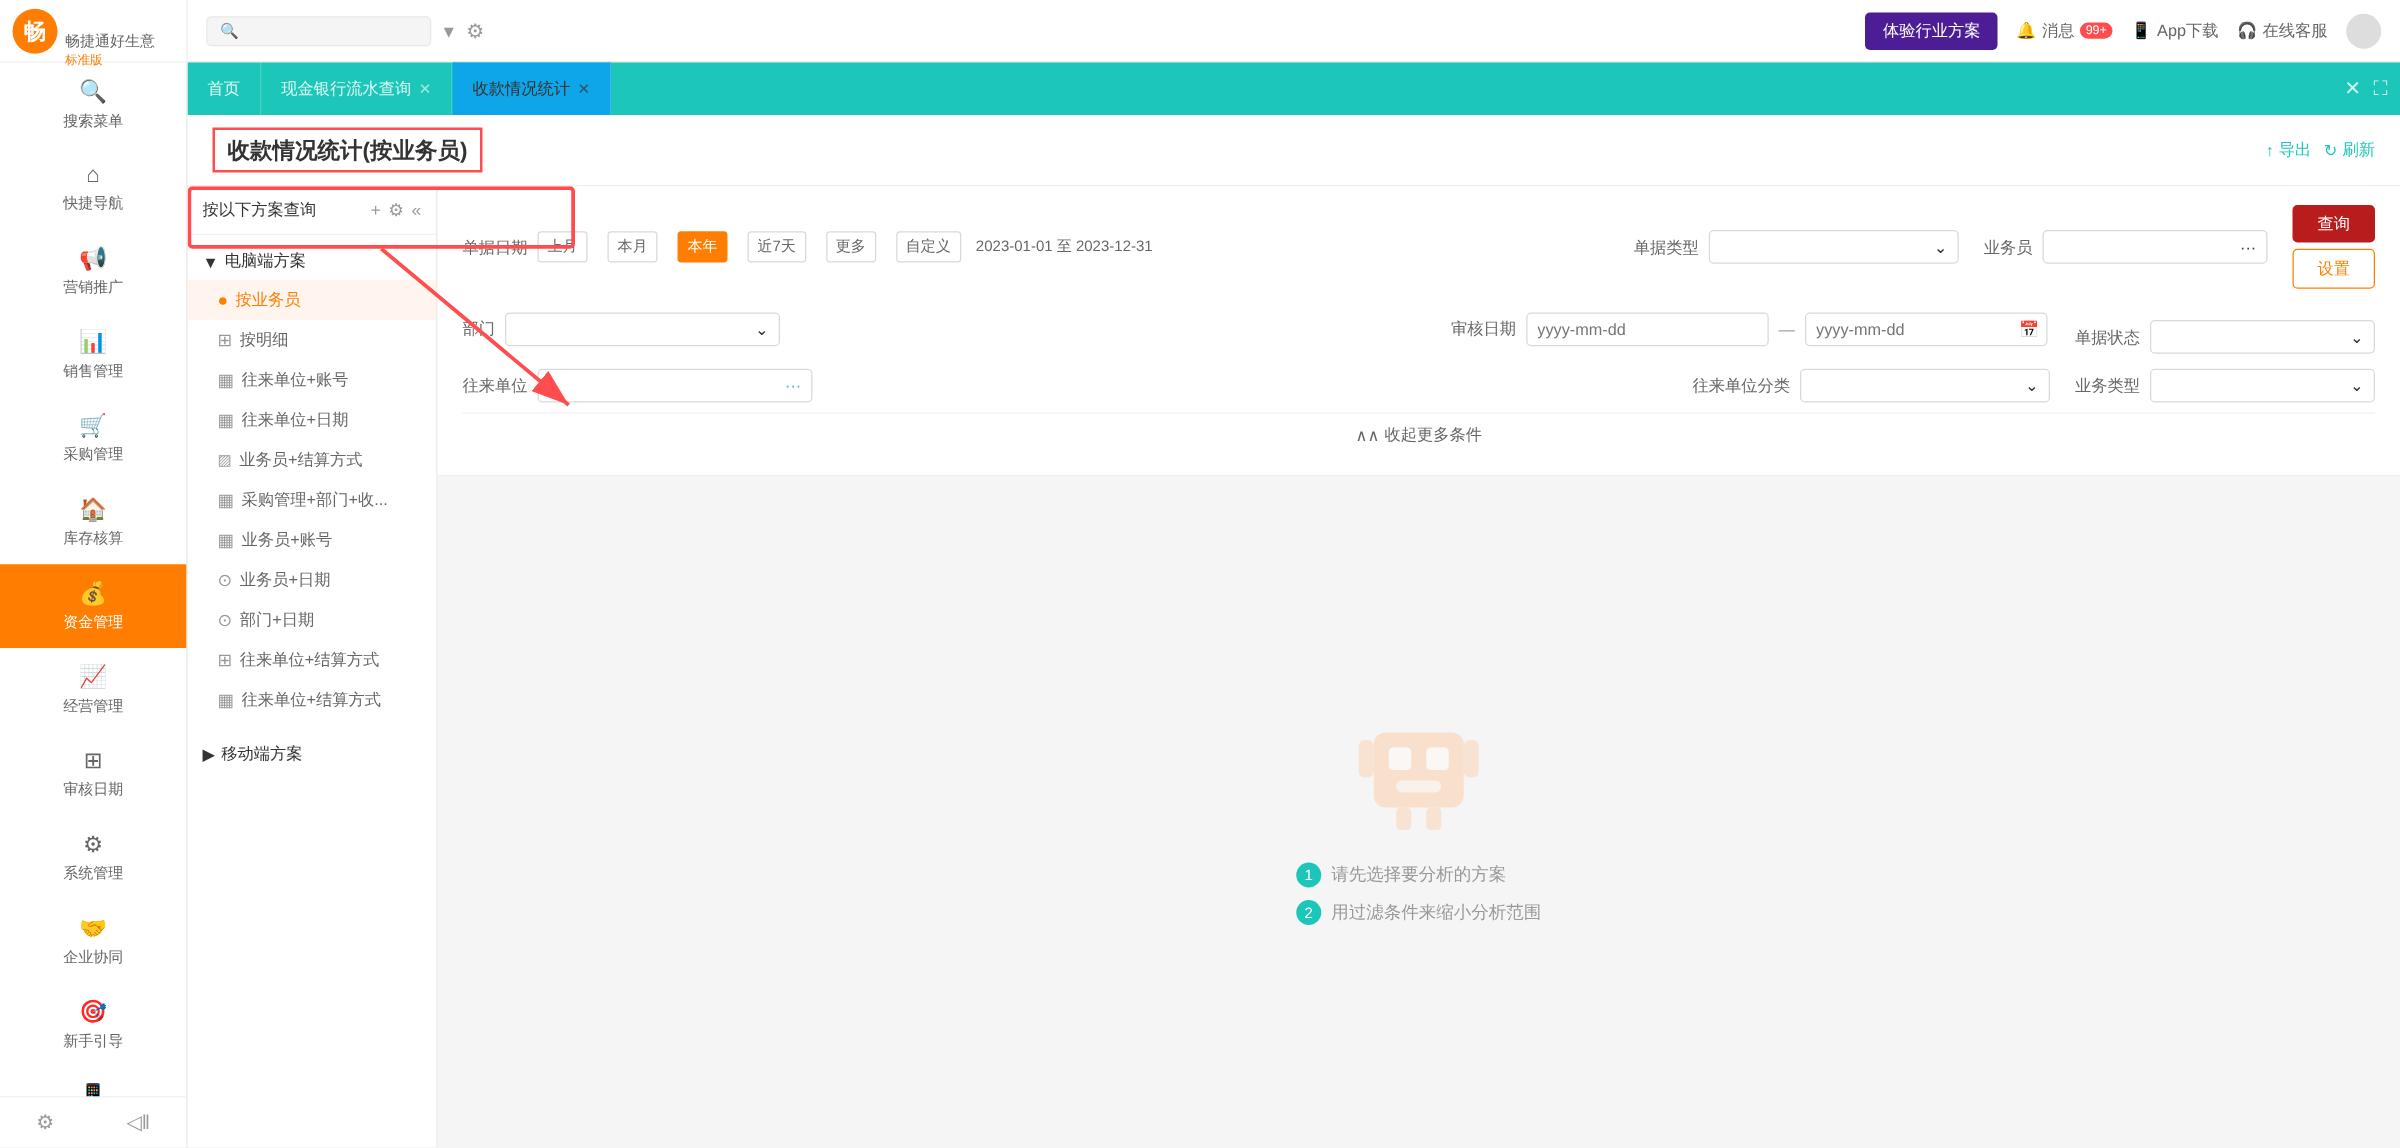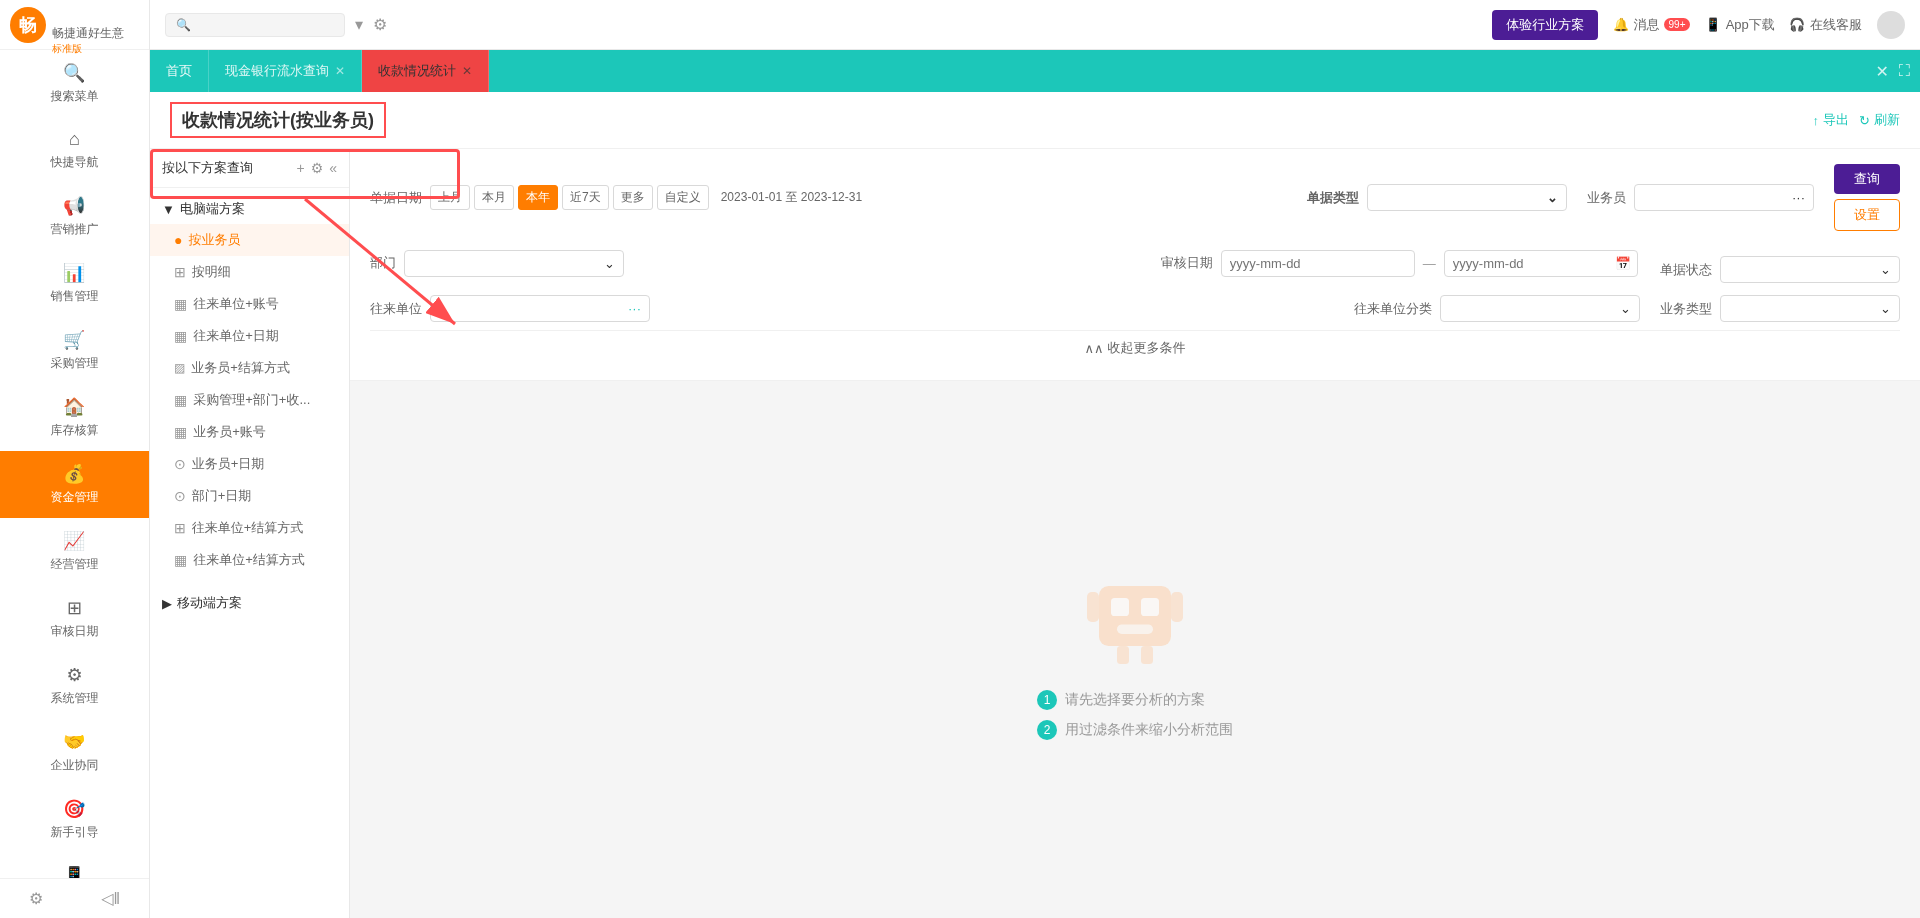--- a/index.html
+++ b/index.html
@@ -31,34 +31,34 @@
     .top-bar-search { background: #f5f5f5; border: 1px solid #e8e8e8; border-radius: 4px; padding: 4px 10px; width: 180px; font-size: 12px; color: #999; display: flex; align-items: center; gap: 5px; }
     .top-bar-right { display: flex; align-items: center; gap: 15px; }
     .trial-btn { background: #4c1d95; color: white; border: none; border-radius: 4px; padding: 6px 14px; cursor: pointer; font-size: 13px; }
     .top-action { display: flex; align-items: center; gap: 4px; color: #666; cursor: pointer; font-size: 13px; }
     .badge-red { background: #ff4d4f; color: white; border-radius: 10px; padding: 1px 5px; font-size: 10px; }
     .user-avatar { width: 28px; height: 28px; background: #ddd; border-radius: 50%; }
 
     
     .tab-bar { height: 42px; background: #1cc7b9; display: flex; align-items: center; padding: 0 0 0 0; flex-shrink: 0; }
     .tab-item { display: flex; align-items: center; height: 42px; padding: 0 16px; cursor: pointer; color: rgba(255,255,255,0.85); font-size: 13px; position: relative; border-right: 1px solid rgba(255,255,255,0.2); }
-    .tab-item.active { background: #ef4444; color: #333; }
+    .tab-item.active { background: #0ea5e9; color: #333; }
     .tab-item .tab-close { margin-left: 6px; opacity: 0.7; font-size: 12px; }
     .tab-home { padding: 0 16px; color: rgba(255,255,255,0.9); text-align: center; }
     .tab-bar-right { margin-left: auto; display: flex; align-items: center; gap: 10px; padding-right: 10px; }
     .tab-bar-icon { color: rgba(255,255,255,0.8); cursor: pointer; font-size: 16px; }
 
     
     .page-header { background: #fff; padding: 10px 20px; display: flex; align-items: center; justify-content: space-between; border-bottom: 1px solid #f0f0f0; flex-shrink: 0; }
     .page-title { font-size: 18px; font-weight: bold; color: #333; border: 2px solid #ff4d4f; padding: 4px 10px; display: inline-block; }
     .page-actions { display: flex; gap: 10px; }
     .action-btn { display: flex; align-items: center; gap: 4px; color: #1cc7b9; cursor: pointer; font-size: 13px; background: none; border: none; }
 
     
-    .query-btn { background: #4c1d95; color: white; border: none; border-radius: 4px; padding: 6px 20px; cursor: pointer; font-size: 13px; }
+    .query-btn { background: #b91c1c; color: white; border: none; border-radius: 4px; padding: 6px 20px; cursor: pointer; font-size: 13px; }
     .set-btn { background: #fff; color: #ff7d00; border: 1px solid #ff7d00; border-radius: 4px; padding: 6px 16px; cursor: pointer; font-size: 13px; }
     .btn-group { display: flex; flex-direction: column; gap: 5px; }
 
     
     .content-area { display: flex; flex: 1; overflow: hidden; }
     .left-panel { width: 200px; background: #fff; border-right: 1px solid #e8e8e8; flex-shrink: 0; overflow-y: auto; }
     .panel-header { display: flex; align-items: center; justify-content: space-between; padding: 10px 12px; border-bottom: 1px solid #f0f0f0; font-size: 13px; color: #333; }
     .panel-header-actions { display: flex; gap: 6px; }
     .panel-action { color: #999; cursor: pointer; font-size: 14px; }
     .scheme-group { padding: 6px 0; }
@@ -281,32 +281,32 @@
         </div>
       </div>
 
       <div class="right-panel">
 
         <div class="right-filter">
 
           <div style="display:flex; align-items:center; margin-bottom:12px; gap:20px;">
             <div style="display:flex; align-items:center; gap:8px;">
               <span style="color:#666; font-size:13px; white-space:nowrap;">单据日期</span>
-              <div style="display:flex; gap:4px;">
+              <div style="display:flex; gap:16px;">
                 <span style="padding:3px 7px; border:1px solid #d9d9d9; border-radius:3px; cursor:pointer; font-size:12px; color:#666;">上月</span>
                 <span style="padding:3px 7px; border:1px solid #d9d9d9; border-radius:3px; cursor:pointer; font-size:12px; color:#666;">本月</span>
                 <span style="padding:3px 7px; border:1px solid #d9d9d9; border-radius:3px; cursor:pointer; font-size:12px; color:white; background:#ff7d00; border-color:#ff7d00;">本年</span>
                 <span style="padding:3px 7px; border:1px solid #d9d9d9; border-radius:3px; cursor:pointer; font-size:12px; color:#666;">近7天</span>
                 <span style="padding:3px 7px; border:1px solid #d9d9d9; border-radius:3px; cursor:pointer; font-size:12px; color:#666;">更多</span>
                 <span style="padding:3px 7px; border:1px solid #d9d9d9; border-radius:3px; cursor:pointer; font-size:12px; color:#666;">自定义</span>
               </div>
               <span style="color:#666; font-size:12px; margin-left:4px;">2023-01-01 至 2023-12-31</span>
             </div>
             <div style="flex:1;"></div>
-            <div style="display:flex; align-items:center; gap:8px;font-weight:bold;">
+            <div style="display:flex; align-items:center; gap:8px;">
               <span style="color:#666; font-size:13px; white-space:nowrap;">单据类型</span>
               <div style="display:flex; align-items:center; border:1px solid #d9d9d9; border-radius:4px; padding:5px 8px; min-width:200px; cursor:pointer; justify-content:space-between; background:#fff;">
                 <span></span>
                 <span>⌄</span>
               </div>
             </div>
             <div style="display:flex; align-items:center; gap:8px;">
               <span style="color:#666; font-size:13px; white-space:nowrap;">业务员</span>
               <div style="display:flex; align-items:center; border:1px solid #d9d9d9; border-radius:4px; padding:5px 8px; min-width:180px; cursor:pointer; justify-content:space-between; background:#fff;">
                 <span></span>

